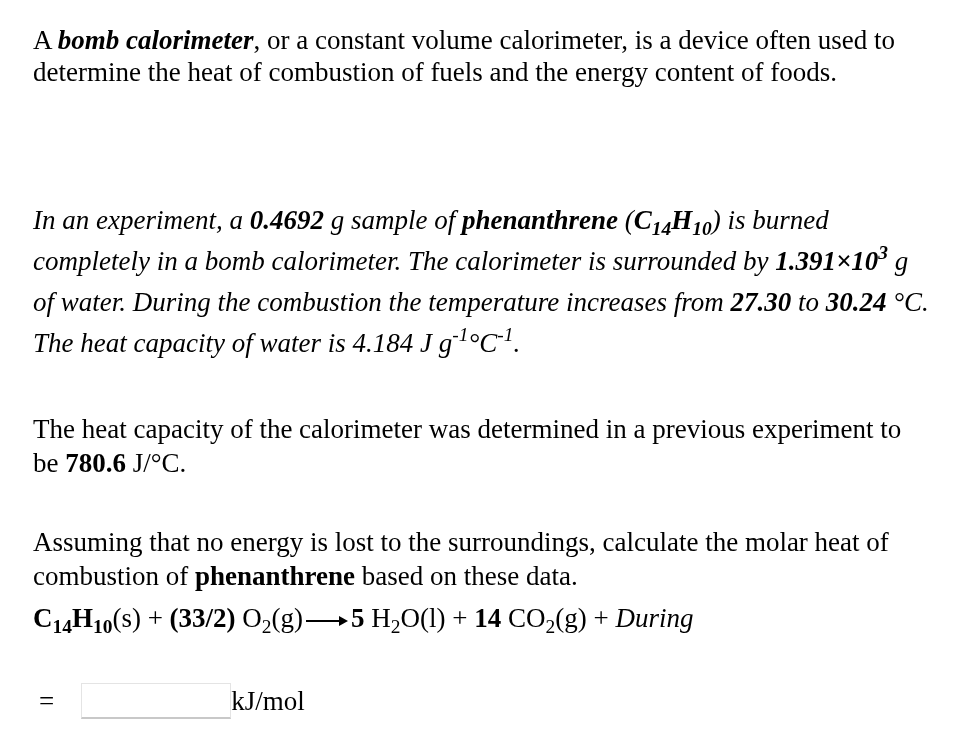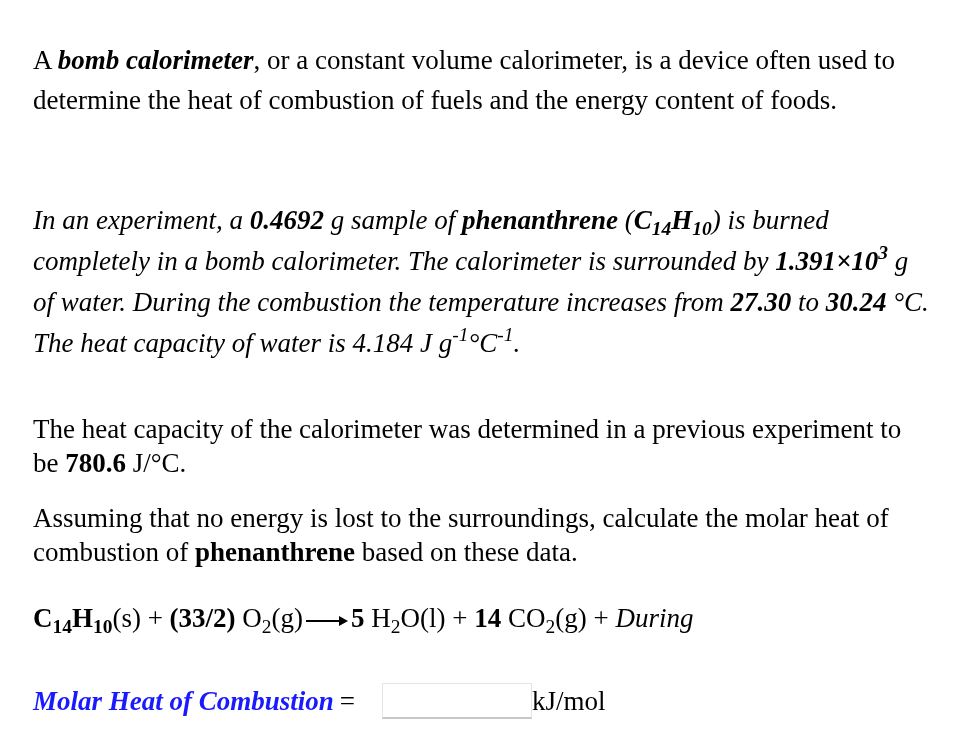--- a/index.html
+++ b/index.html
@@ -16,24 +16,24 @@
       font-size: 27px;
       overflow: hidden;
     }
     .para {
       position: absolute;
       left: 33px;
       width: 900px;
       margin: 0;
       line-height: 34px;
     }
-    #p1 { top: 40px; line-height: 40px; }
+    #p1 { top: 24px; line-height: 32px; }
     #p2 { top: 200px; line-height: 41px; font-style: italic; }
     #p3 { top: 412px; line-height: 34px; }
-    #p4 { top: 501px; line-height: 34px; }
+    #p4 { top: 525px; line-height: 34px; }
     #eq { top: 598px; line-height: 40px; }
     b { font-weight: bold; }
     sub { font-size: 0.72em; vertical-align: -0.32em; line-height: 0; }
     sup { font-size: 0.72em; vertical-align: 0.55em; line-height: 0; }
     .arrow {
       display: inline-block;
       width: 42px;
       height: 10px;
       position: relative;
       margin: 0 3px;
@@ -97,17 +97,16 @@
 
 <p class="para" id="p2"><span>In an experiment, a </span><b>0.4692</b><span> g sample of </span><b>phenanthrene</b><span> (</span><b><span>C</span><sub>14</sub><span>H</span><sub>10</sub></b><span>) is burned completely in a bomb calorimeter. The calorimeter is surrounded by </span><b><span>1.391×10</span><sup>3</sup></b><span> g of water. During the combustion the temperature increases from </span><b>27.30</b><span> to </span><b>30.24</b><span> °C. The heat capacity of water is 4.184 J g</span><sup>-1</sup><span>°C</span><sup>-1</sup><span>.</span></p>
 
 <p class="para" id="p3"><span>The heat capacity of the calorimeter was determined in a previous experiment to be </span><b>780.6</b><span> J/°C.</span></p>
 
 <p class="para" id="p4"><span>Assuming that no energy is lost to the surroundings, calculate the molar heat of combustion of </span><b>phenanthrene</b><span> based on these data.</span></p>
 
 <p class="para" id="eq"><b><span>C</span><sub>14</sub><span>H</span><sub>10</sub></b><span>(s) + </span><b>(33/2)</b><span> O</span><sub>2</sub><span>(g)</span><span class="arrow"></span><b>5</b><span> H</span><sub>2</sub><span>O(l) + </span><b>14</b><span> CO</span><sub>2</sub><span>(g) + </span><i>During</i></p>
 
 <div class="answer-row">
-  <span class="answer-label">Molar Heat of Combustion</span>
   <span class="equals">=</span>
   <input type="text" class="answer-input" value="" style="">
   <span class="unit">kJ/mol</span>
 </div>
 
 </body></html>

